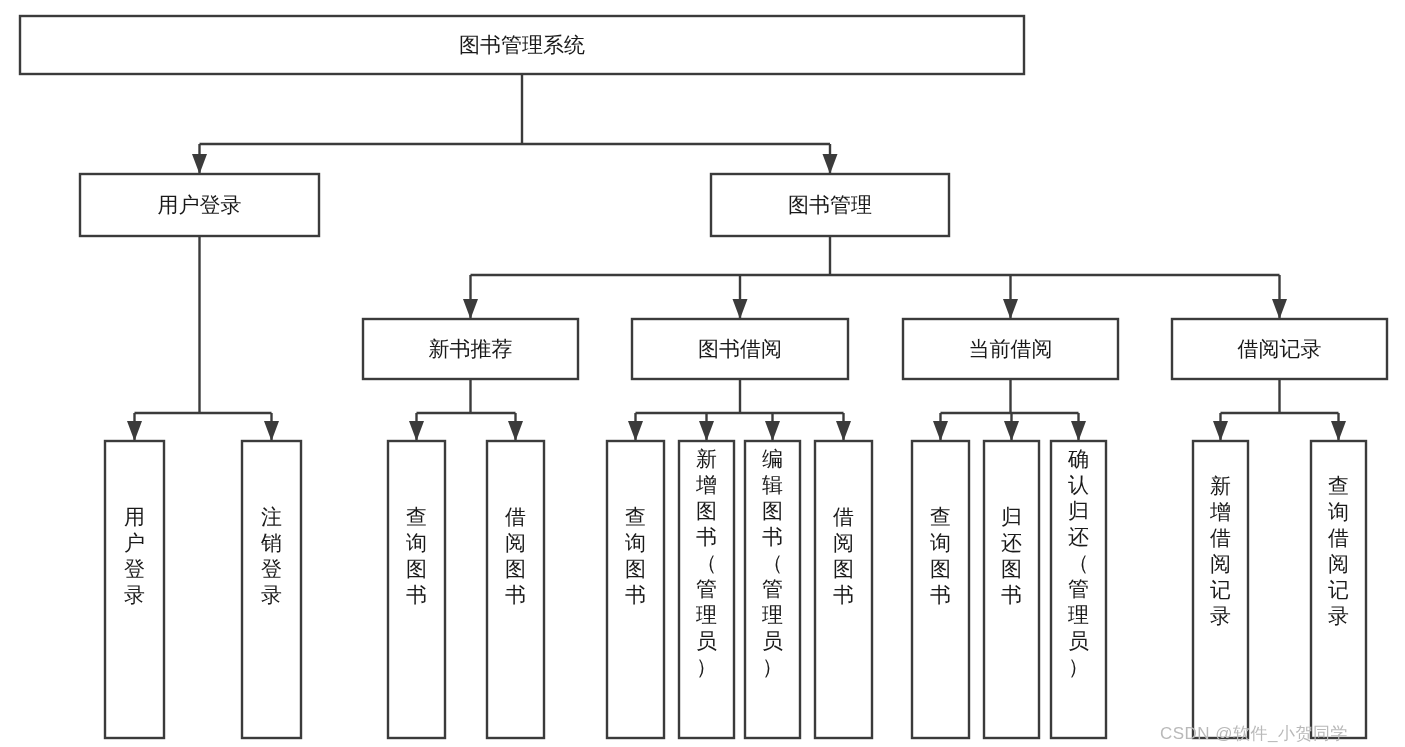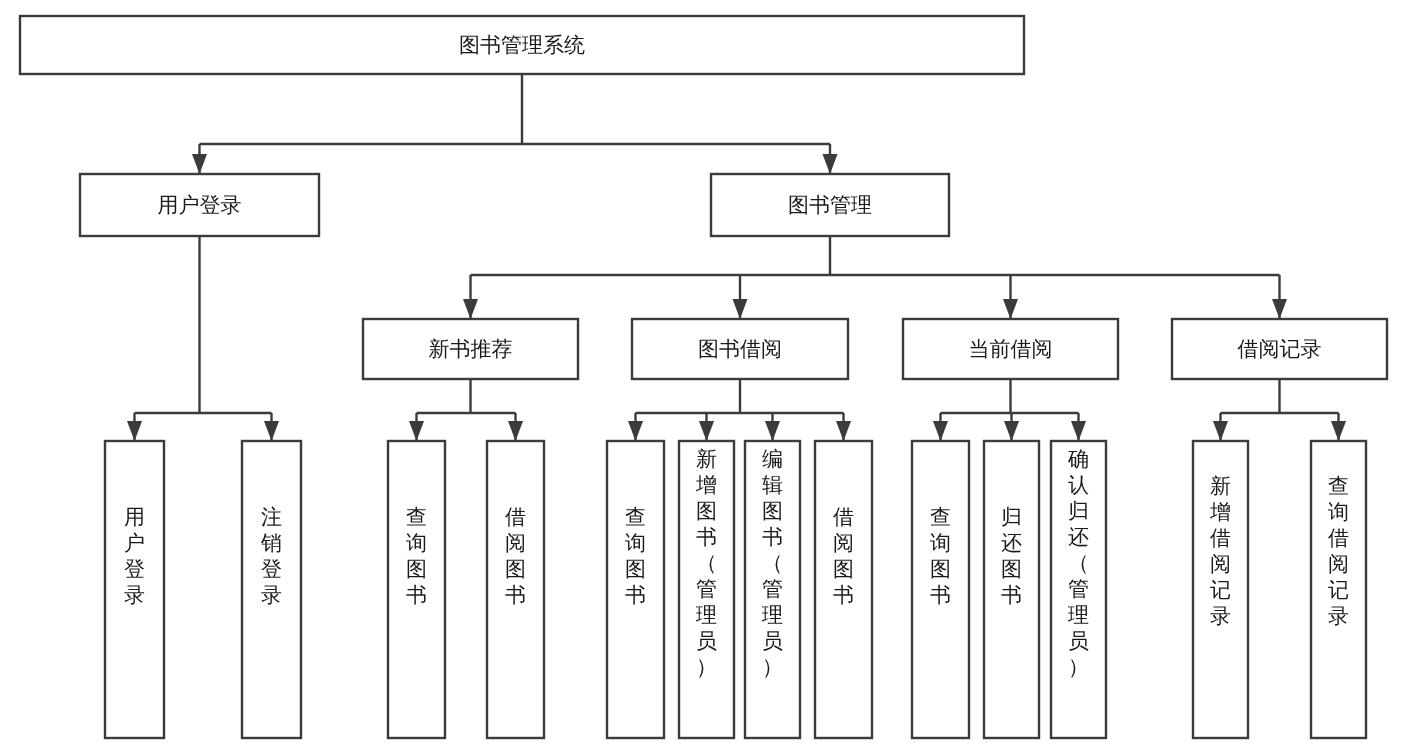--- a/index.html
+++ b/index.html
@@ -202,13 +202,14 @@
         <g>
           <rect x="1193" y="437" width="55" height="297" class="node-box"></rect>
           <text x="1220.5" y="489" class="node-label-v"><tspan x="1220.5" dy="0">新</tspan><tspan x="1220.5" dy="26">增</tspan><tspan x="1220.5" dy="26">借</tspan><tspan x="1220.5" dy="26">阅</tspan><tspan x="1220.5" dy="26">记</tspan><tspan x="1220.5" dy="26">录</tspan></text>
         </g>
         <g>
           <rect x="1311" y="437" width="55" height="297" class="node-box"></rect>
           <text x="1338.5" y="489" class="node-label-v"><tspan x="1338.5" dy="0">查</tspan><tspan x="1338.5" dy="26">询</tspan><tspan x="1338.5" dy="26">借</tspan><tspan x="1338.5" dy="26">阅</tspan><tspan x="1338.5" dy="26">记</tspan><tspan x="1338.5" dy="26">录</tspan></text>
         </g>
       </g>
   </svg>
+  <div class="watermark-text">CSDN @软件_小贺同学</div>
 </div>
 
 </body></html>

